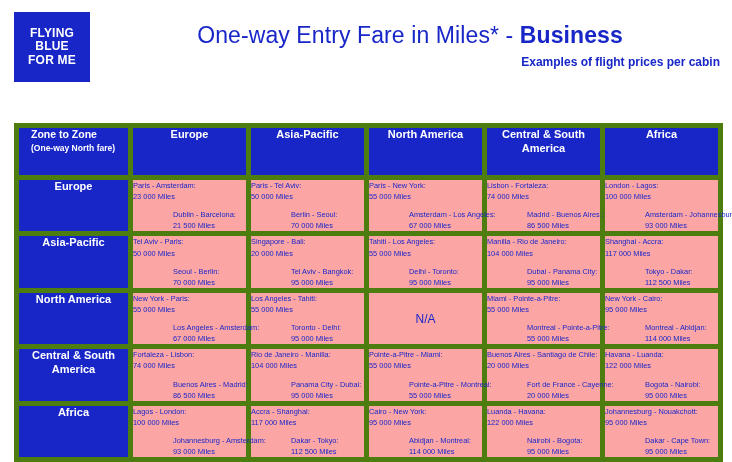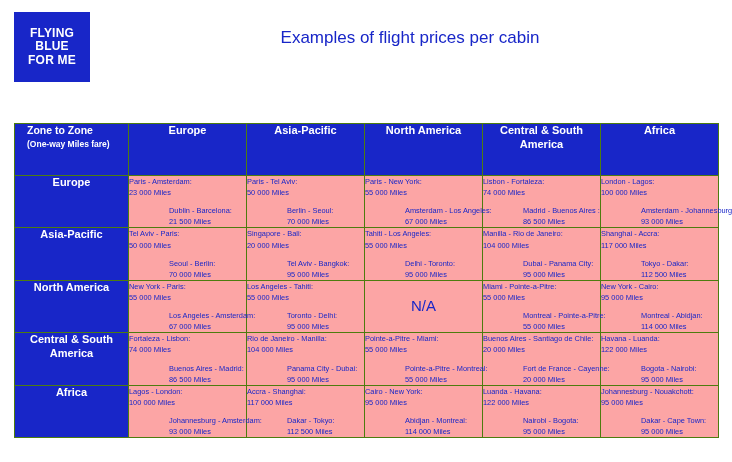--- a/index.html
+++ b/index.html
@@ -55,38 +55,39 @@
     color: #1826c8;
     font-weight: normal;
     letter-spacing: 0.1px;
     white-space: nowrap;
   }
   .title .bold {
     font-weight: bold;
   }
   .subtitle {
     margin-top: 6px;
-    font-size: 17px;
+    font-size: 12px;
     color: #1826c8;
-    font-weight: normal;
+    font-weight: bold;
+    text-align: right;
   }
   
   .table-wrap {
     position: absolute;
     left: 14px;
     top: 123px;
     width: 704px;
   }
   table.fare {
     border-collapse: collapse;
     width: 704px;
     table-layout: fixed;
   }
   table.fare td, table.fare th {
-    border: 1px solid #4d7c0f;
+    border: 5px solid #4d7c0f;
     vertical-align: top;
     padding: 0;
   }
   
   thead th {
     background: #1826c8;
     color: #ffffff;
     height: 52px;
     text-align: center;
     vertical-align: middle;
@@ -131,21 +132,21 @@
     margin-bottom: 7px;
     white-space: nowrap;
   }
   td.cell .entry:last-child {
     margin-bottom: 0;
     padding-left: 40px;
   }
   td.cell.na {
     text-align: center;
     vertical-align: middle;
-    font-size: 15px;
+    font-size: 12px;
   }
   
   col.c0 { width: 114px; }
   col.c1 { width: 118px; }
   col.c2 { width: 118px; }
   col.c3 { width: 118px; }
   col.c4 { width: 118px; }
   col.c5 { width: 118px; }
 </style>
 </head>
@@ -153,38 +154,39 @@
 
 <div class="page">
 
   <div class="logo">
     <span class="logo-line">FLYING</span>
     <span class="logo-line">BLUE</span>
     <span class="logo-line">FOR ME</span>
   </div>
 
   <div class="header">
+    <div class="title"><span>One-way Entry Fare in Miles* - </span><span class="bold">Business</span></div>
     <div class="subtitle">Examples of flight prices per cabin</div>
   </div>
 
   <div class="table-wrap">
     <table class="fare">
       <colgroup>
         <col class="c0">
           <col class="c1">
           <col class="c2">
           <col class="c3">
           <col class="c4">
           <col class="c5">
       </colgroup>
       <thead>
         <tr>
           <th class="corner">
             <span>Zone to Zone</span>
-            <span class="sub">(One-way Miles fare)</span>
+            <span class="sub">(One-way North fare)</span>
           </th>
           <th>Europe</th>
           <th>Asia-Pacific</th>
           <th>North America</th>
           <th>Central &amp; South America</th>
           <th>Africa</th>
         </tr>
       </thead>
       <tbody id="fare-body">
           <tr>

